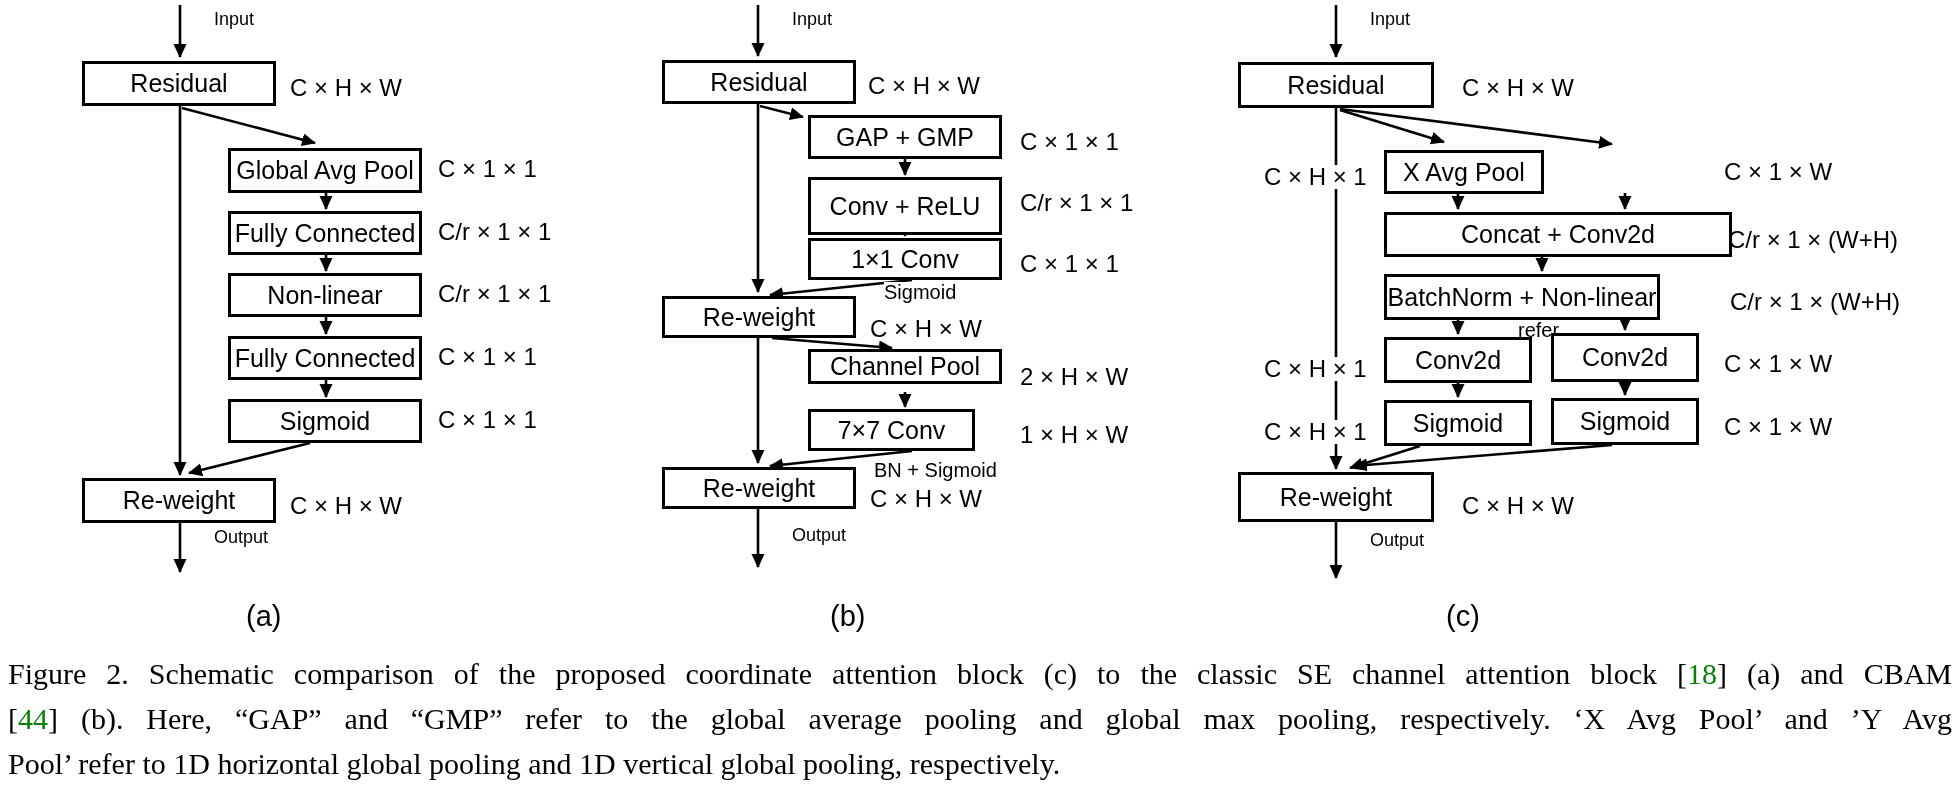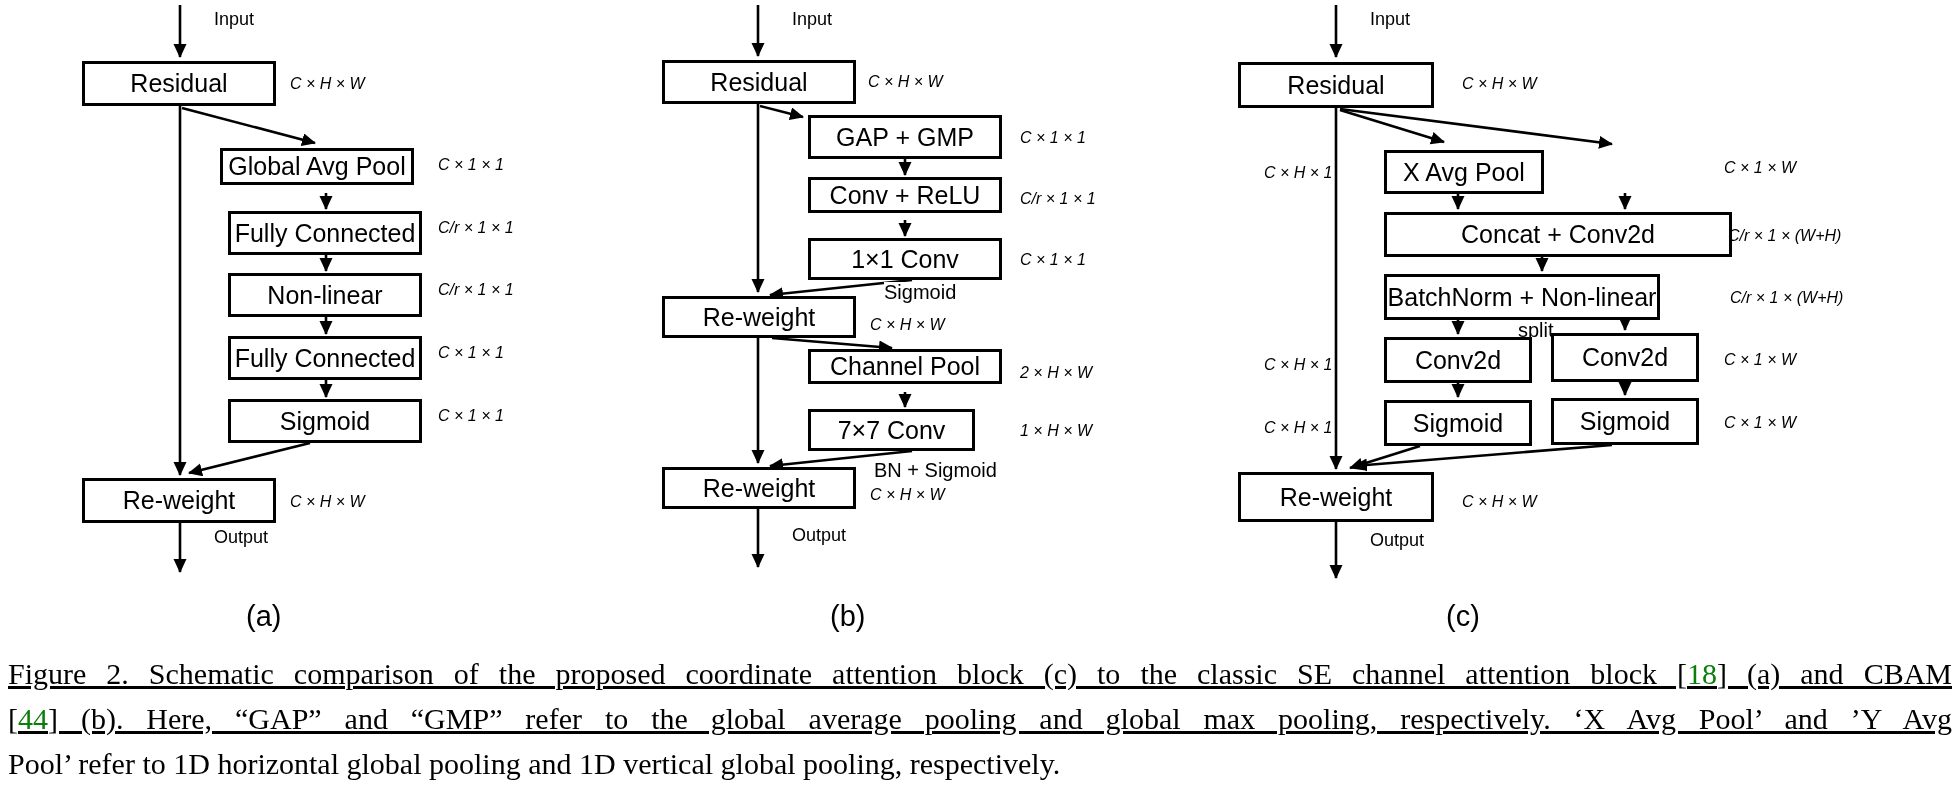--- a/index.html
+++ b/index.html
@@ -9,37 +9,37 @@
     position:relative;
   }
   .stage{position:absolute;left:0;top:0;width:1960px;height:640px;}
   svg.connectors{position:absolute;left:0;top:0;}
   .box{
     position:absolute;box-sizing:border-box;border:3px solid #000;background:#fff;
     display:flex;align-items:center;justify-content:center;
     font-size:25px;line-height:1;white-space:nowrap;
   }
   .dim{
-    position:absolute;font-style:italic;font-size:16px;line-height:1;white-space:nowrap;
+    position:absolute;font-size:24px;line-height:1;white-space:nowrap;
   }
   .note{
     position:absolute;font-size:20px;line-height:1;white-space:nowrap;background:#fff;
   }
   .iolabel{
     position:absolute;font-size:18px;line-height:1;white-space:nowrap;
   }
   .panel{
     position:absolute;font-size:29px;line-height:1;white-space:nowrap;
   }
   .caption{
     position:absolute;left:8px;top:651px;width:1944px;
     font-family:"Liberation Serif",serif;font-size:30px;color:#000;
   }
   .cap-line{height:45px;line-height:45px;}
-  .cap-just{text-align:justify;text-align-last:justify;text-decoration:underline;}
+  .cap-just{text-align:justify;text-align-last:justify;}
   .cap-green{color:#0a7d0a;}
 </style>
 </head>
 <body>
 
 <div class="stage">
 
   <svg class="connectors" width="1960" height="640">
     <defs>
       <marker id="arr" markerWidth="15" markerHeight="14" refX="13" refY="6.5" orient="auto" markerUnits="userSpaceOnUse">
@@ -86,21 +86,21 @@
       <line x1="1612" y1="445" x2="1354" y2="466" marker-end="url(#arr)"></line>
       <line x1="1336" y1="522" x2="1336" y2="578" marker-end="url(#arr)"></line>
     </g>
   </svg>
 
   <div class="iolabel" style="left:214px;top:10px">Input</div>
   <div class="box" style="left:82px;top:61px;width:194px;height:45px">
       <span>Residual</span>
     </div>
   <div class="dim" style="left:290px;top:76px">C × H × W</div>
-  <div class="box" style="left:220px;top:148px;width:194px;height:37px">
+  <div class="box" style="left:228px;top:148px;width:194px;height:45px">
       <span>Global Avg Pool</span>
     </div>
   <div class="dim" style="left:438px;top:157px">C × 1 × 1</div>
   <div class="box" style="left:228px;top:211px;width:194px;height:44px">
       <span>Fully Connected</span>
     </div>
   <div class="dim" style="left:438px;top:220px">C/r × 1 × 1</div>
   <div class="box" style="left:228px;top:273px;width:194px;height:44px">
       <span>Non-linear</span>
     </div>
@@ -122,21 +122,21 @@
 
   <div class="iolabel" style="left:792px;top:10px">Input</div>
   <div class="box" style="left:662px;top:60px;width:194px;height:44px">
       <span>Residual</span>
     </div>
   <div class="dim" style="left:868px;top:74px">C × H × W</div>
   <div class="box" style="left:808px;top:115px;width:194px;height:44px">
       <span>GAP + GMP</span>
     </div>
   <div class="dim" style="left:1020px;top:130px">C × 1 × 1</div>
-  <div class="box" style="left:808px;top:177px;width:194px;height:36px">
+  <div class="box" style="left:808px;top:177px;width:194px;height:58px">
       <span>Conv + ReLU</span>
     </div>
   <div class="dim" style="left:1020px;top:191px">C/r × 1 × 1</div>
   <div class="box" style="left:808px;top:238px;width:194px;height:42px">
       <span>1×1 Conv</span>
     </div>
   <div class="dim" style="left:1020px;top:252px">C × 1 × 1</div>
   <div class="note" style="left:884px;top:282px">Sigmoid</div>
   <div class="box" style="left:662px;top:296px;width:194px;height:42px">
       <span>Re-weight</span>
@@ -169,21 +169,21 @@
     </div>
   <div class="dim" style="left:1724px;top:160px">C × 1 × W</div>
   <div class="box" style="left:1384px;top:212px;width:348px;height:45px">
       <span>Concat + Conv2d</span>
     </div>
   <div class="dim" style="left:1728px;top:228px">C/r × 1 × (W+H)</div>
   <div class="box" style="left:1384px;top:274px;width:276px;height:46px">
       <span>BatchNorm + Non-linear</span>
     </div>
   <div class="dim" style="left:1730px;top:290px">C/r × 1 × (W+H)</div>
-  <div class="note" style="left:1518px;top:320px;background:transparent">split</div>
+  <div class="note" style="left:1518px;top:320px;background:transparent">refer</div>
   <div class="dim" style="left:1264px;top:357px;background:#fff">C × H × 1</div>
   <div class="box" style="left:1384px;top:337px;width:148px;height:46px">
       <span>Conv2d</span>
     </div>
   <div class="box" style="left:1551px;top:333px;width:148px;height:49px">
       <span>Conv2d</span>
     </div>
   <div class="dim" style="left:1724px;top:352px">C × 1 × W</div>
   <div class="dim" style="left:1264px;top:420px;background:#fff">C × H × 1</div>
   <div class="box" style="left:1384px;top:400px;width:148px;height:46px">

